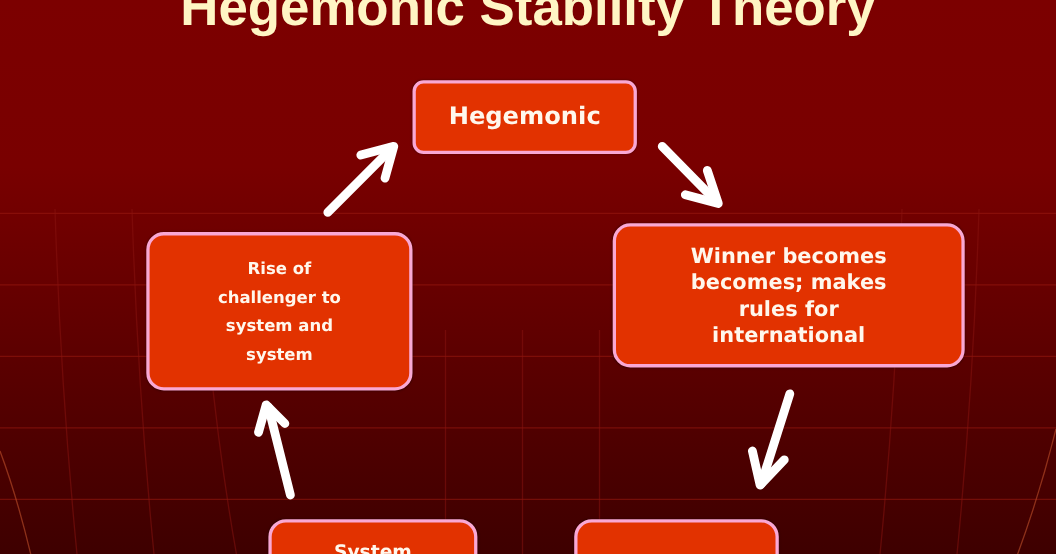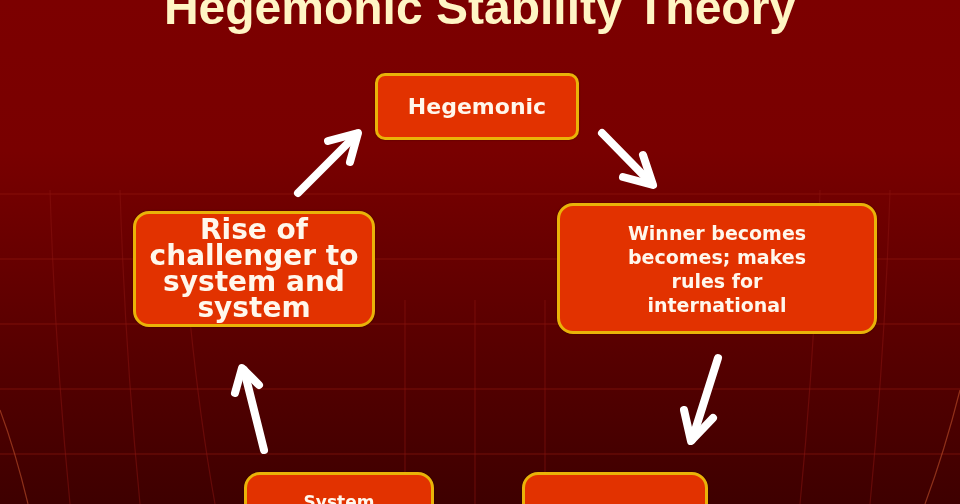--- a/index.html
+++ b/index.html
@@ -9,29 +9,29 @@
       font-family: "DejaVu Sans", "Liberation Sans", sans-serif;
     }
     .bg-grid { position: absolute; left: 0; top: 0; width: 960px; height: 504px; pointer-events: none; }
     .title {
       position: absolute; left: 0; top: -22px; width: 960px; text-align: center;
       font-family: "Liberation Sans", sans-serif; font-weight: bold;
       font-size: 48px; color: #fff5c4; letter-spacing: 0px; line-height: 60px;
     }
     .box {
       position: absolute; box-sizing: border-box;
-      background: #e23200; border: 3px solid #eab308; border-radius: 12px;
+      background: #e23200; border: 3px solid #f9a8d4; border-radius: 12px;
       color: #fff7ec; font-weight: bold; text-align: center;
       display: flex; align-items: center; justify-content: center;
       box-shadow: 0 0 2px rgba(0,0,0,0.4);
     }
     .box span { display: block; }
     #box-war { left: 375px; top: 73px; width: 204px; height: 67px; font-size: 22px; line-height: 26px; border-radius: 10px; }
     #box-winner { left: 557px; top: 203px; width: 320px; height: 131px; font-size: 19px; line-height: 24px; padding: 0 18px; border-radius: 16px; justify-content: center; }
-    #box-rise { left: 133px; top: 211px; width: 242px; height: 116px; font-size: 28px; line-height: 26px; padding: 0 13px; border-radius: 16px; }
+    #box-rise { left: 133px; top: 211px; width: 242px; height: 144px; font-size: 15px; line-height: 26px; padding: 0 13px; border-radius: 16px; }
     #box-system { left: 244px; top: 472px; width: 190px; height: 80px; font-size: 17px; line-height: 22px; align-items: flex-start; padding-top: 16px; border-radius: 16px; }
     #box-bottom-right { left: 522px; top: 472px; width: 186px; height: 80px; border-radius: 16px; }
     .arrow { position: absolute; left: 0; top: 0; width: 960px; height: 504px; pointer-events: none; }
   </style>
 </head>
 <body>
 
 <svg class="bg-grid" viewBox="0 0 960 504" xmlns="http://www.w3.org/2000/svg">
   <g stroke="#9a1a10" stroke-width="1.2" opacity="0.55" fill="none">
     <line x1="0" y1="194" x2="960" y2="194"></line>

